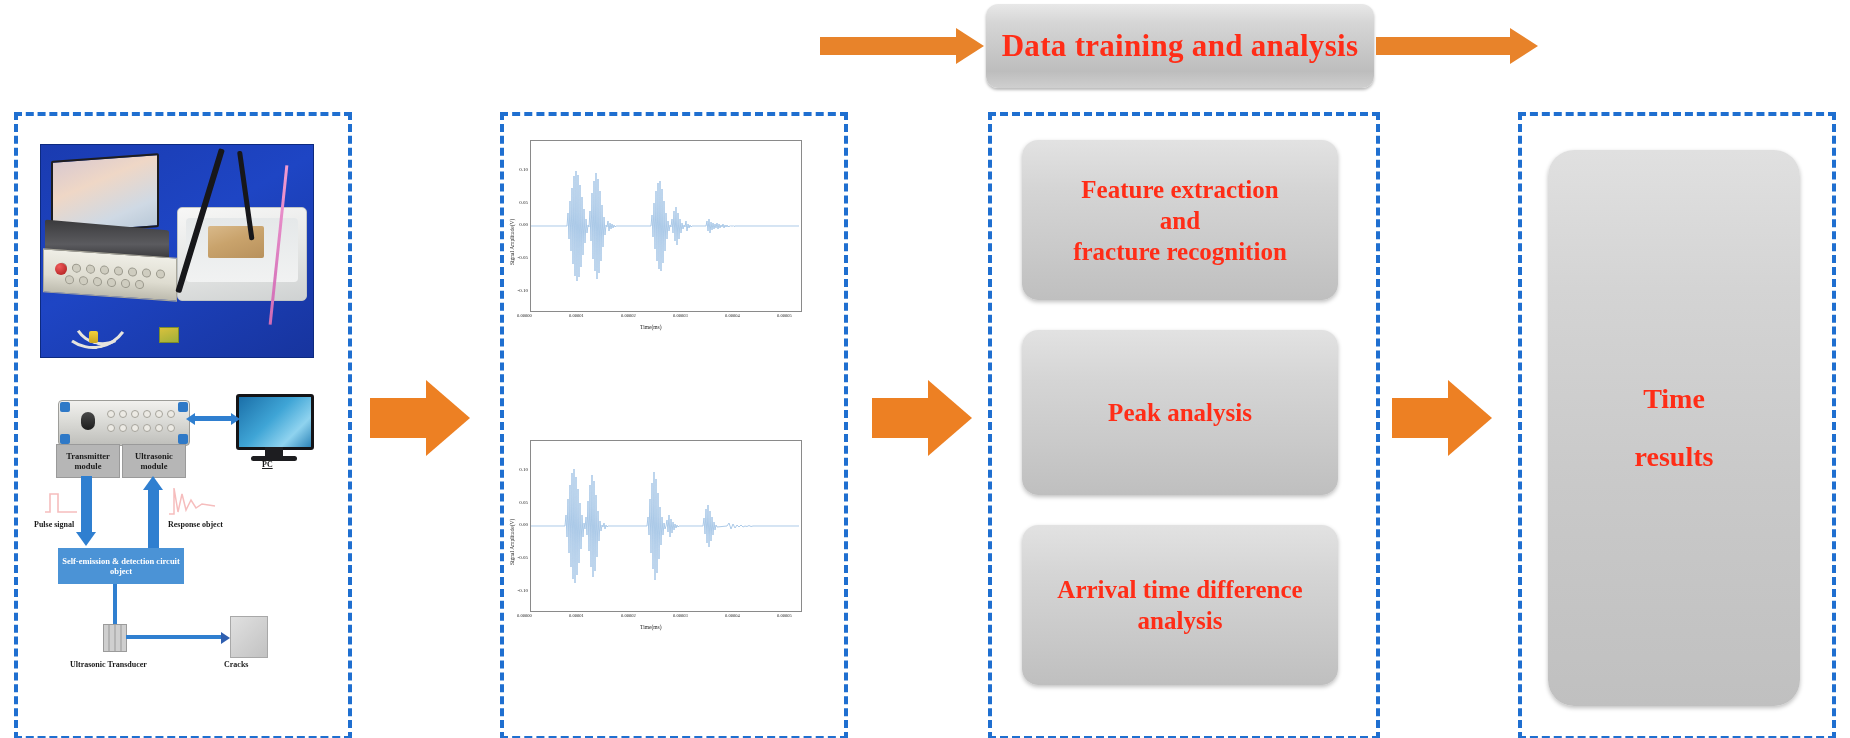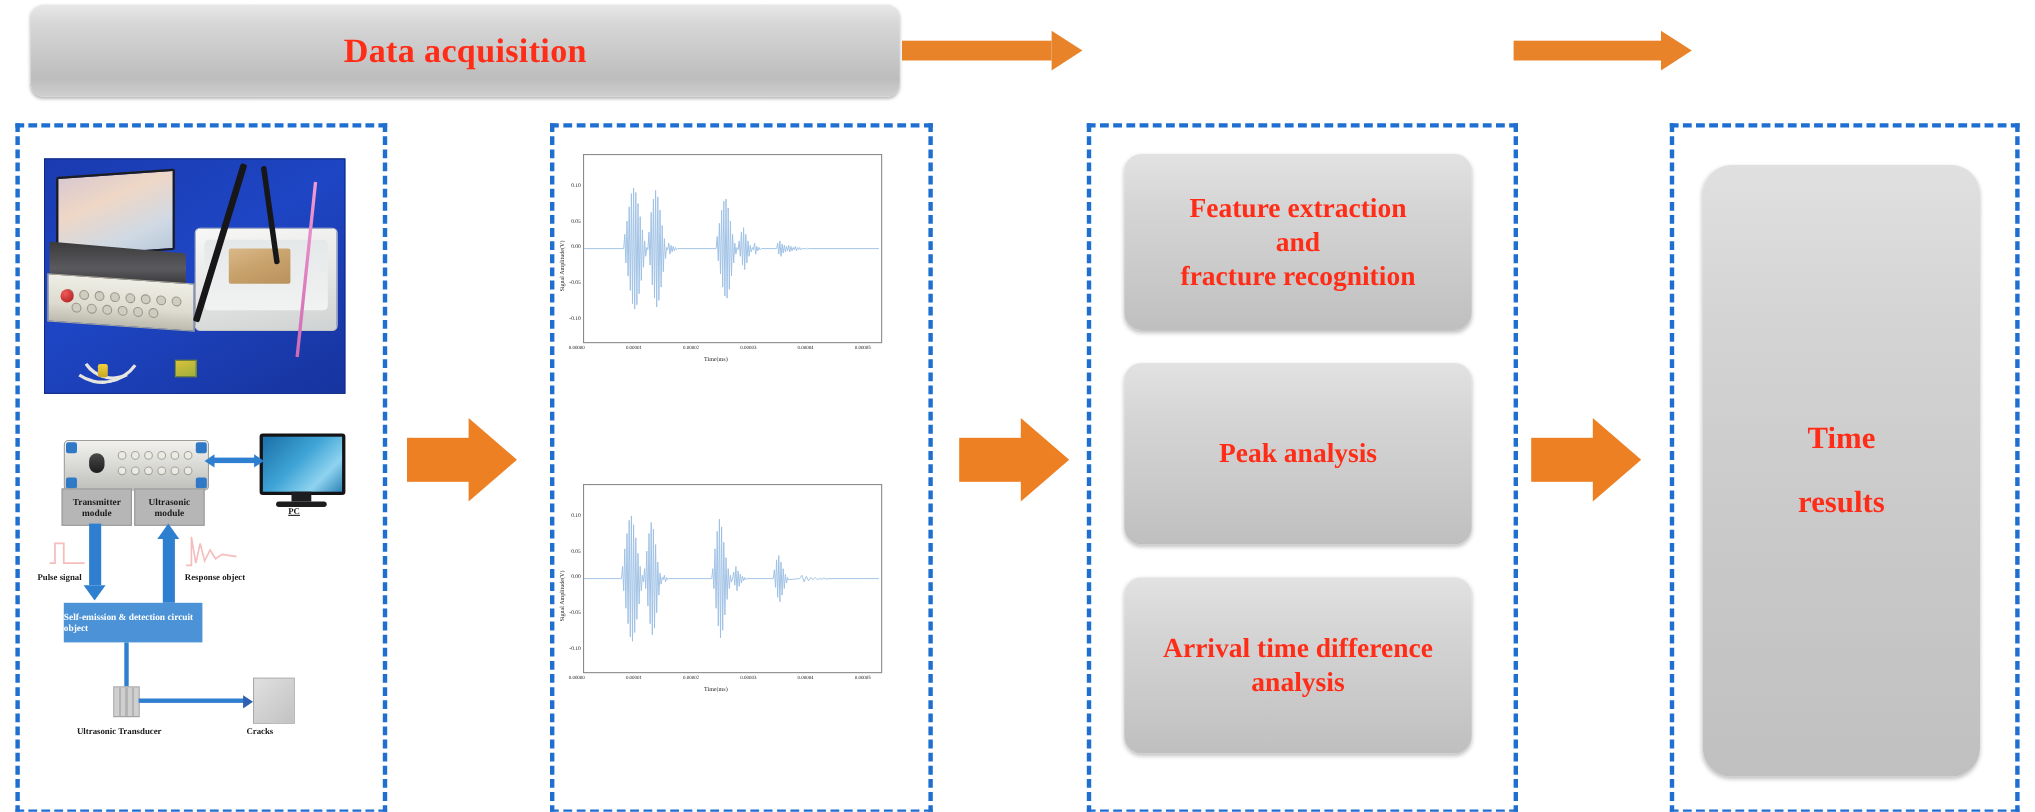--- a/index.html
+++ b/index.html
@@ -115,21 +115,21 @@
   .sch-monitor .stand{position:absolute;left:26px;top:50px;width:18px;height:9px;background:#1d1d20;}
   .sch-monitor .base{position:absolute;left:12px;top:59px;width:46px;height:5px;
       border-radius:3px;background:#1d1d20;}
   .sch-modbox{position:absolute;height:32px;background:#b6b6b6;border:1px solid #9a9a9a;
       display:flex;align-items:center;justify-content:flex-end;text-align:center;
       font-size:8.5px;line-height:10px;color:#1a1a1a;font-weight:600;}
   .sch-mod-tx{left:38px;top:60px;width:62px;}
   .sch-mod-ac{left:104px;top:60px;width:62px;}
   .sch-obj{position:absolute;left:40px;top:164px;width:126px;height:36px;
       background:#4b93d6;display:flex;align-items:center;justify-content:center;
-      font-size:8.5px;line-height:10px;color:#fff;font-weight:700;}
+      text-align:center;font-size:8.5px;line-height:10px;color:#fff;font-weight:700;}
   .sch-trans{position:absolute;left:85px;top:240px;width:22px;height:26px;
       background:repeating-linear-gradient(90deg,#cfcfcf 0 4px,#b4b4b4 4px 6px);
       border:1px solid #9b9b9b;}
   .sch-crack{position:absolute;left:212px;top:232px;width:36px;height:40px;
       background:linear-gradient(135deg,#e0e0e0,#c2c2c2);border:1px solid #a8a8a8;}
   .sch-crack:after{content:"";position:absolute;left:-6px;top:-6px;width:36px;height:40px;
       background:linear-gradient(135deg,#ededed,#d2d2d2);border:1px solid #b4b4b4;z-index:-1;}
   .sch-lbl{position:absolute;font-size:8px;color:#1a1a1a;font-weight:600;white-space:nowrap;}
   .sch-arrow-v{position:absolute;background:#2f7fd0;}
   .sch-ah{position:absolute;width:0;height:0;}
@@ -165,29 +165,29 @@
     background:linear-gradient(to bottom,#e0e0e0 0%,#d4d4d4 25%,#c9c9c9 60%,#c0c0c0 100%);
     box-shadow:0 2px 4px rgba(0,0,0,.25);
     display:flex;flex-direction:column;align-items:center;justify-content:center;
     color:#ff2d17;font-size:28px;font-weight:700;line-height:58px;text-align:center;
   }
 </style>
 </head>
 <body>
 
 <div class="header-row">
-  <div class="hdr-box b1">
-    <span>Data  acquisition</span>
-  </div>
 
   <div class="hdr-arrow a1">
     <div class="shaft"></div>
       <div class="head"></div>
   </div>
 
+  <div class="hdr-box b2">
+    <span>Data training and analysis</span>
+  </div>
 
   <div class="hdr-arrow a2">
     <div class="shaft"></div>
       <div class="head"></div>
   </div>
 
 </div>
 
 <div class="panel p1">
 

